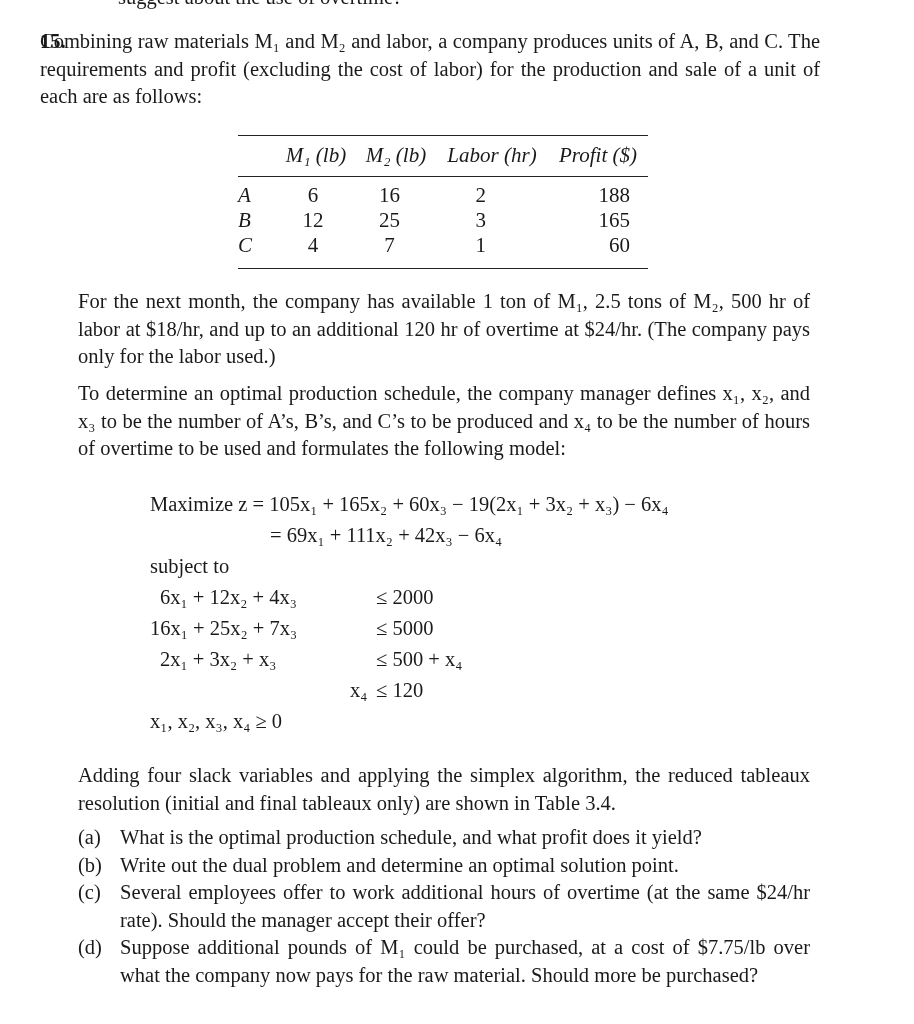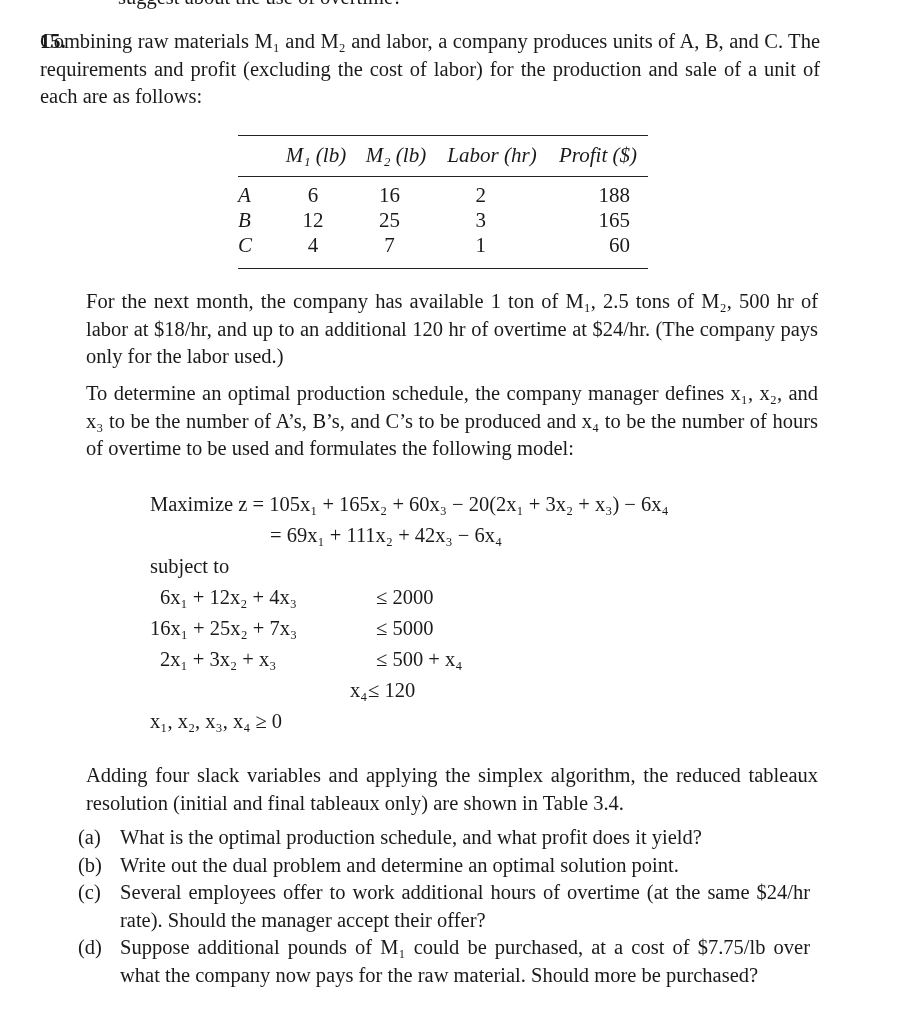--- a/index.html
+++ b/index.html
@@ -19,21 +19,21 @@
   .para { text-align: justify; }
   .tbl-wrap { position: absolute; left: 238px; top: 135px; width: 410px; }
   .rule { border-top: 1.6px solid #222; }
   .rule.thin { border-top: 1px solid #222; }
   table.req { border-collapse: collapse; width: 410px; font-size: 21px; }
   table.req th { font-style: italic; font-weight: normal; padding: 6px 0 6px 0; text-align: center; }
   table.req td { text-align: center; padding: 0; line-height: 25px; }
   table.req td.lab { text-align: left; padding-left: 0; width: 38px; }
   table.req td.num-r { text-align: right; padding-right: 18px; }
   .it { font-style: italic; }
-  .block { position: absolute; left: 78px; width: 732px; text-align: justify; margin-left: 8px; }
+  .block { position: absolute; left: 78px; width: 732px; text-align: justify; }
   .math { position: absolute; white-space: nowrap; }
   .qlist { position: absolute; left: 78px; top: 824px; width: 732px; }
   .q { display: flex; }
   .q .lbl { width: 42px; flex: none; }
   .q .txt { flex: 1; text-align: justify; font-family: Liberation Serif, serif; }
 </style>
 </head>
 <body>
 
 <div class="clipped-top">suggest about the use of overtime?</div>
@@ -82,36 +82,36 @@
       </tr>
     </tbody>
   </table>
   <div class="rule" style="margin-top:10px"></div>
 </div>
 
 <div class="block" style="top:288px">For the next month, the company has available 1 ton of M₁, 2.5 tons of M₂, 500 hr of labor at $18/hr, and up to an additional 120 hr of overtime at $24/hr. (The company pays only for the labor used.)</div>
 
 <div class="block" style="top:380px">To determine an optimal production schedule, the company manager defines x₁, x₂, and x₃ to be the number of A’s, B’s, and C’s to be produced and x₄ to be the number of hours of overtime to be used and formulates the following model:</div>
 
-<div class="math" style="left:150px; top:491px">Maximize z = 105x₁ + 165x₂ + 60x₃ − 20(2x₁ + 3x₂ + x₃) − 6x₄</div>
+<div class="math" style="left:150px; top:491px">Maximize z = 105x₁ + 165x₂ + 60x₃ − 19(2x₁ + 3x₂ + x₃) − 6x₄</div>
 <div class="math" style="left:270px; top:522px">= 69x₁ + 111x₂ + 42x₃ − 6x₄</div>
 
 <div class="math" style="left:150px; top:553px">subject to</div>
 
 <div class="math" style="left:160px; top:584px">6x₁ + 12x₂ + 4x₃</div>
 <div class="math" style="left:376px; top:584px">≤ 2000</div>
 
 <div class="math" style="left:150px; top:615px">16x₁ + 25x₂ + 7x₃</div>
 <div class="math" style="left:376px; top:615px">≤ 5000</div>
 
 <div class="math" style="left:160px; top:646px">2x₁ + 3x₂ + x₃</div>
 <div class="math" style="left:376px; top:646px">≤ 500 + x₄</div>
 
 <div class="math" style="left:350px; top:677px">x₄</div>
-<div class="math" style="left:368px; top:677px">≤ 120</div>
+<div class="math" style="left:376px; top:677px">≤ 120</div>
 
 <div class="math" style="left:150px; top:708px">x₁, x₂, x₃, x₄ ≥ 0</div>
 
 <div class="block" style="top:762px">Adding four slack variables and applying the simplex algorithm, the reduced tableaux resolution (initial and final tableaux only) are shown in Table 3.4.</div>
 
 <div class="qlist">
   <div class="q">
     <span class="lbl">(a)</span>
     <span class="txt">What is the optimal production schedule, and what profit does it yield?</span>
   </div>

